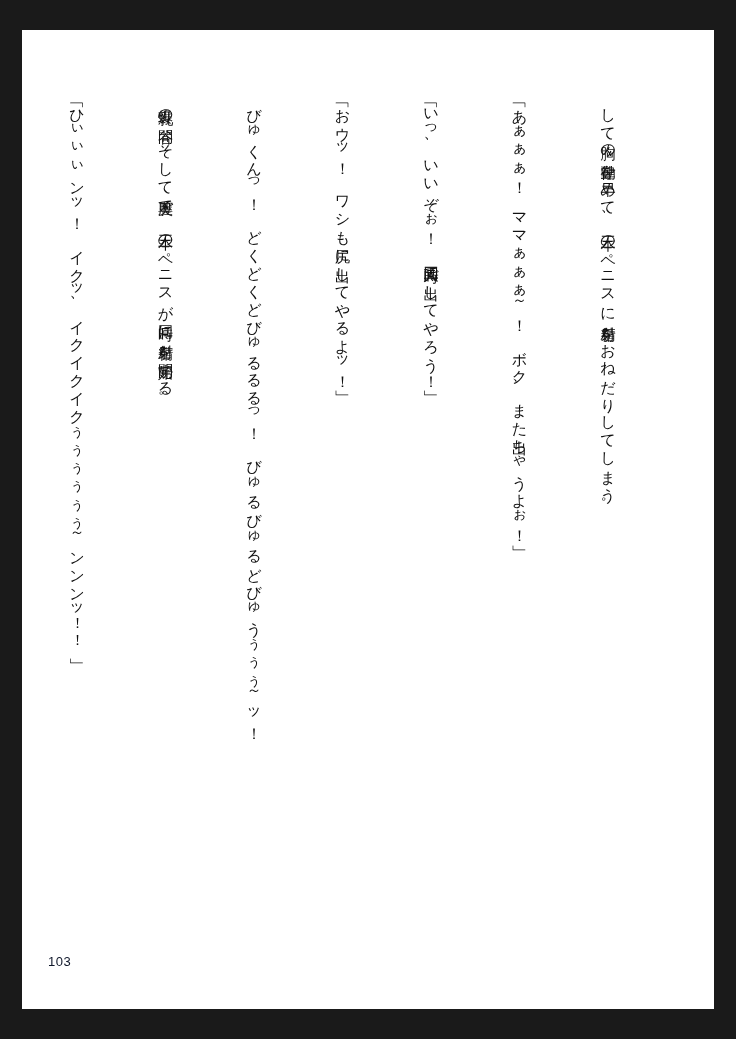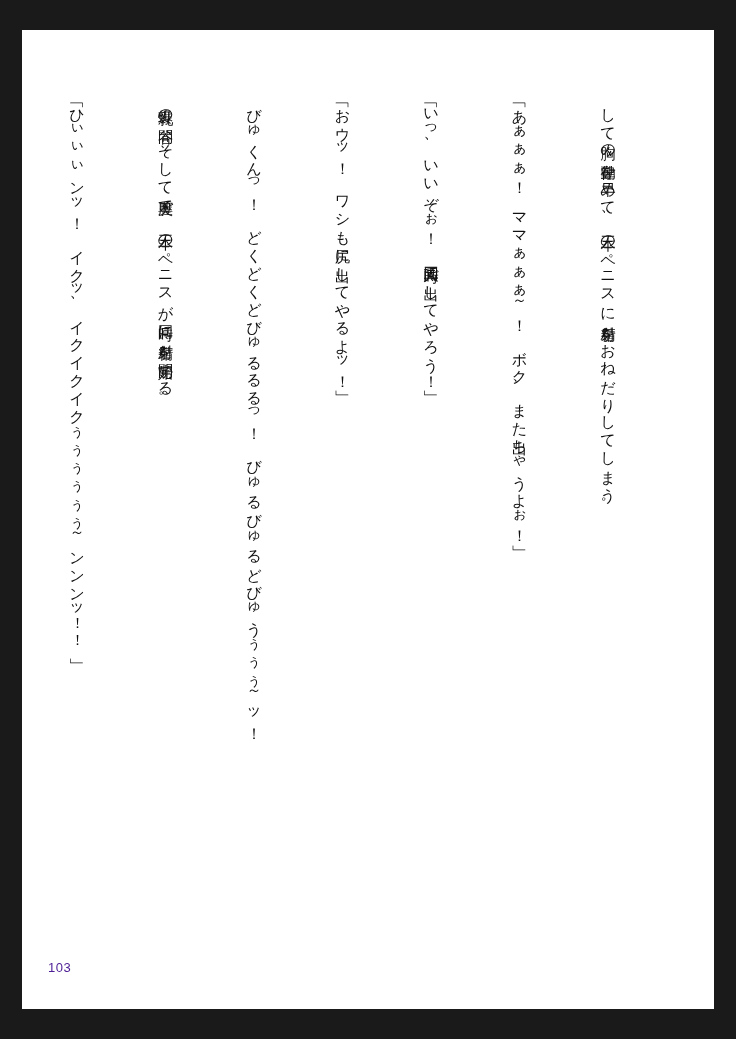--- a/index.html
+++ b/index.html
@@ -75,23 +75,23 @@
     white-space: pre-wrap;
     text-align: start;
   }
   .text-block .line {
     display: block;
     height: 880px;
   }
   .folio {
     position: absolute;
     left: 26px;
-    bottom: 34px;
+    bottom: 40px;
     font-size: 13px;
-    color: #4c1d95;
+    color: #0f172a;
     font-family: "Liberation Sans", sans-serif;
     letter-spacing: 0.5px;
   }
 </style>
 </head>
 <body>
 
 <div class="page">
   <div class="top-band"></div>
   <div class="bottom-band"></div>

